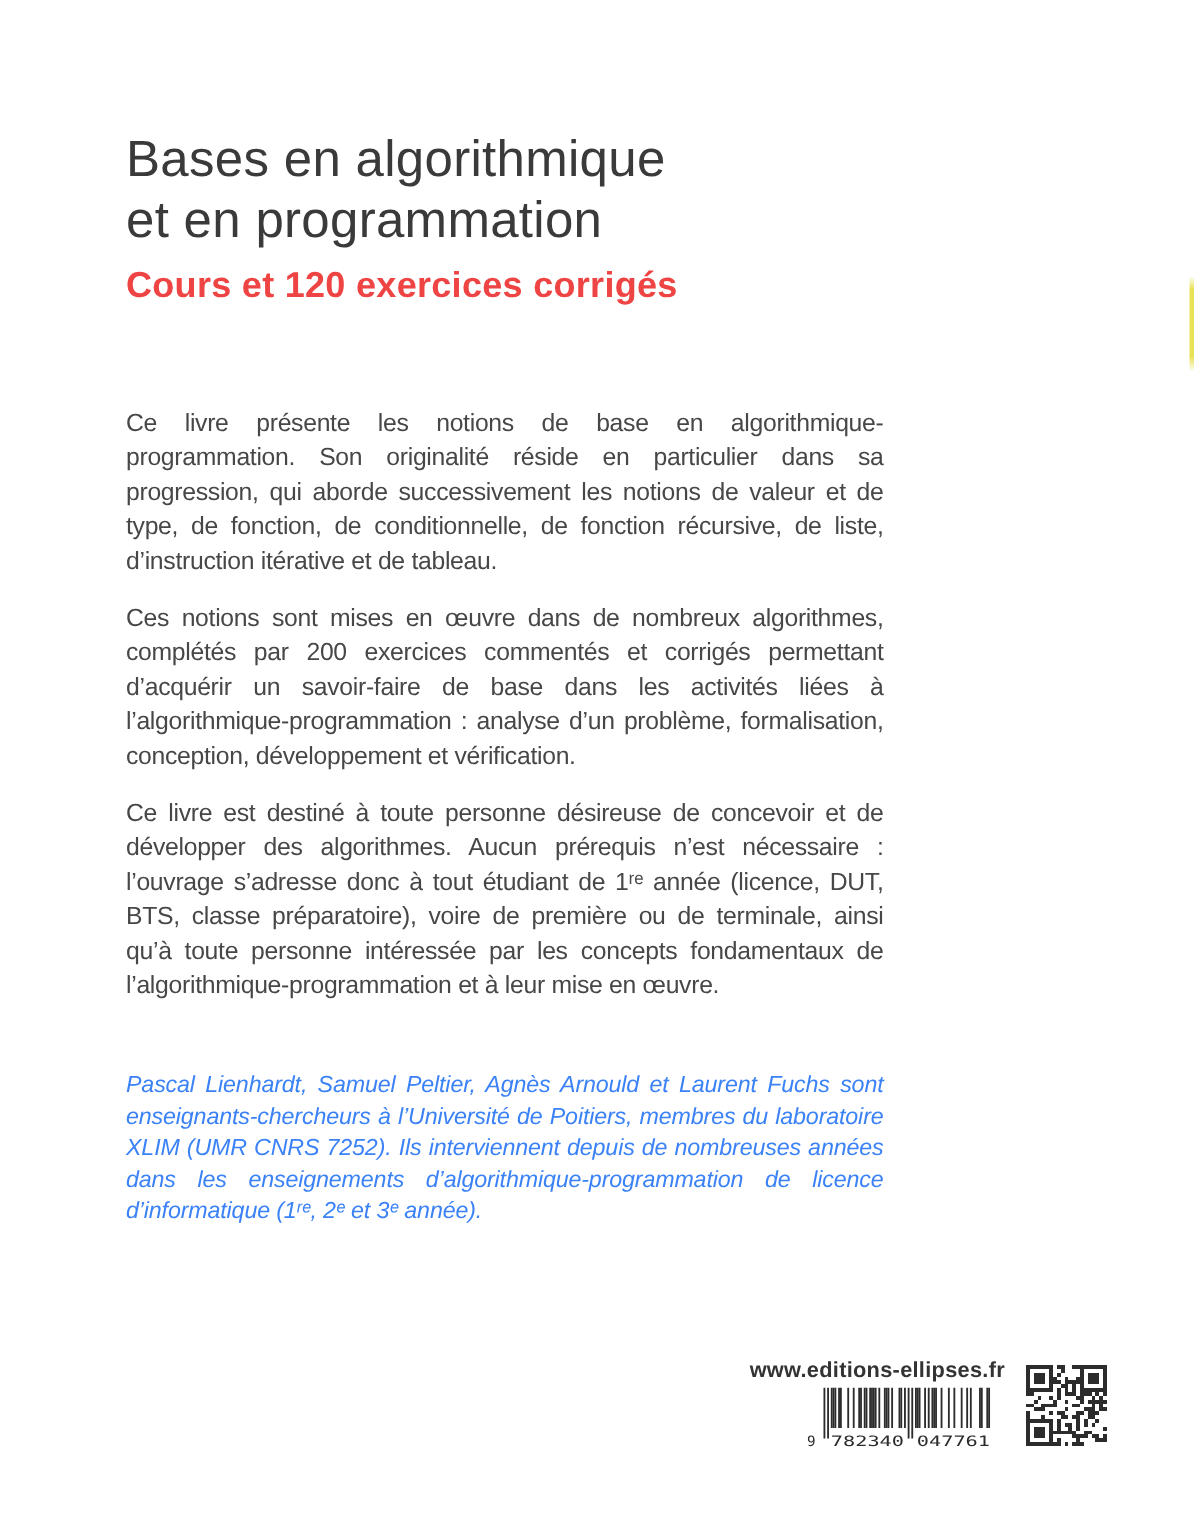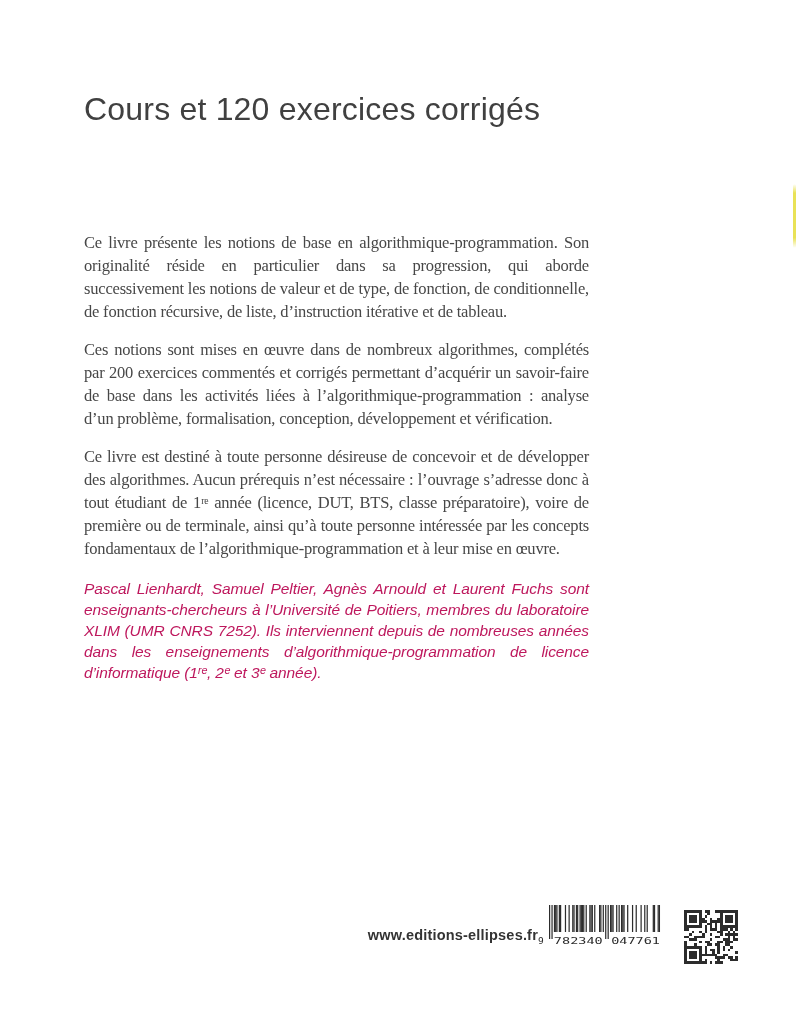--- a/index.html
+++ b/index.html
@@ -20,55 +20,58 @@
   .content{
     position:absolute;left:84px;top:86px;width:505px;
   }
   .title{
     margin:0;
     font-size:34px;line-height:41px;font-weight:400;
     letter-spacing:0.2px;color:#3a3a3a;
   }
   .subtitle{
     margin:7px 0 0 0;
-    font-size:32px;line-height:32px;font-weight:400;
-    letter-spacing:0.2px;color:#404040;
-  }
-  .body-text{margin-top:106px;font-family:Liberation Serif, serif;}
+    font-size:24px;line-height:32px;font-weight:700;
+    letter-spacing:0.2px;color:#ef4444;
+  }
+  .body-text{margin-top:64px;}
   .body-text p{
     margin:0 0 15px 0;
     font-size:16.5px;line-height:23px;letter-spacing:-0.2px;
     text-align:justify;color:#474747;
   }
   .bio{
-    margin-top:18px;
+    margin-top:44px;
     font-style:italic;
     font-size:15.5px;line-height:21px;letter-spacing:-0.1px;
-    text-align:justify;color:#be185d;
+    text-align:justify;color:#3b82f6;
   }
   .footer{
     position:absolute;top:905px;right:62px;
     display:flex;align-items:flex-start;gap:14px;
   }
-  .bc-col{display:flex;flex-direction:row;align-items:flex-end;}
+  .bc-col{display:flex;flex-direction:column;align-items:flex-end;}
   .website{
     font-size:14.5px;font-weight:700;letter-spacing:0.2px;
     color:#333333;line-height:18px;margin-bottom:2px;white-space:nowrap;
   }
   .ean-svg{display:block;}
   .qr-svg{display:block;margin-top:5px;}
 </style>
 </head>
 <body>
 
 <div class="page">
 
   <div class="spine-strip"></div>
 
   <div class="content">
+    <h1 class="title"><span>Bases en algorithmique</span><br>
+      <span>et en programmation</span>
+    </h1>
     <h2 class="subtitle">Cours et 120 exercices corrigés</h2>
 
     <div class="body-text">
       <p>Ce livre présente les notions de base en algorithmique-programmation. Son originalité réside en particulier dans sa progression, qui aborde successivement les notions de valeur et de type, de fonction, de conditionnelle, de fonction récursive, de liste, d’instruction itérative et de tableau.</p>
       <p>Ces notions sont mises en œuvre dans de nombreux algorithmes, complétés par 200 exercices commentés et corrigés permettant d’acquérir un savoir-faire de base dans les activités liées à l’algorithmique-programmation : analyse d’un problème, formalisation, conception, développement et vérification.</p>
       <p>Ce livre est destiné à toute personne désireuse de concevoir et de développer des algorithmes. Aucun prérequis n’est nécessaire : l’ouvrage s’adresse donc à tout étudiant de 1ʳᵉ année (licence, DUT, BTS, classe préparatoire), voire de première ou de terminale, ainsi qu’à toute personne intéressée par les concepts fondamentaux de l’algorithmique-programmation et à leur mise en œuvre.</p>
     </div>
 
     <div class="bio">Pascal Lienhardt, Samuel Peltier, Agnès Arnould et Laurent Fuchs sont enseignants-chercheurs à l’Université de Poitiers, membres du laboratoire XLIM (UMR CNRS 7252). Ils interviennent depuis de nombreuses années dans les enseignements d’algorithmique-programmation de licence d’informatique (1ʳᵉ, 2ᵉ et 3ᵉ année).</div>
   </div>

